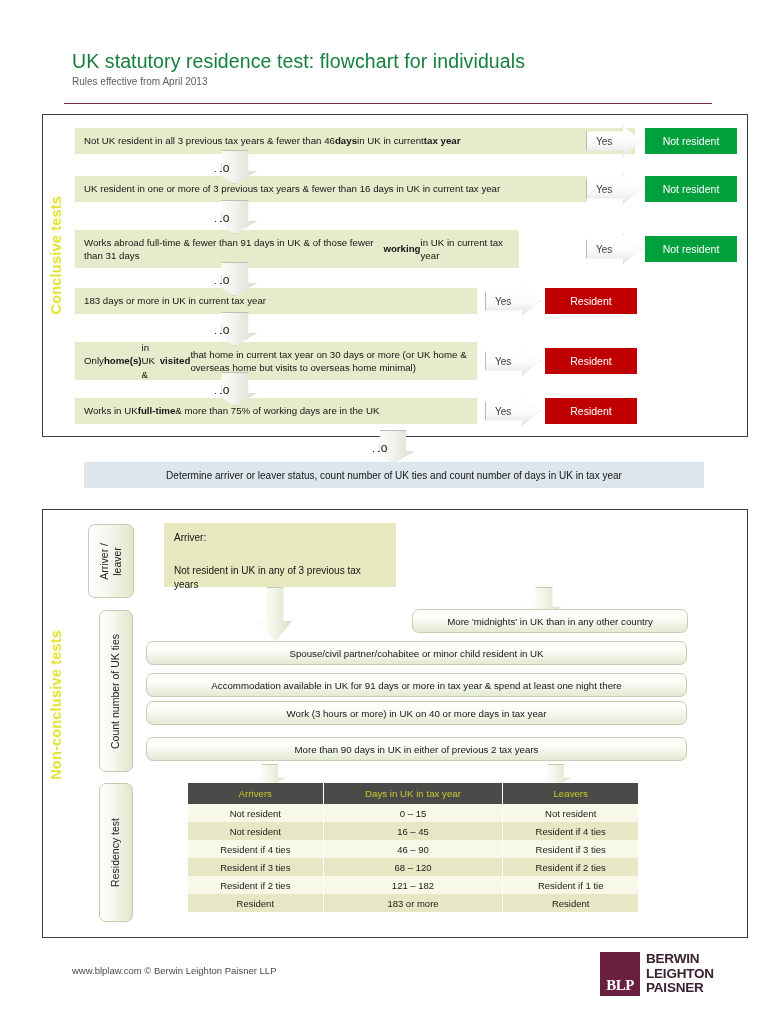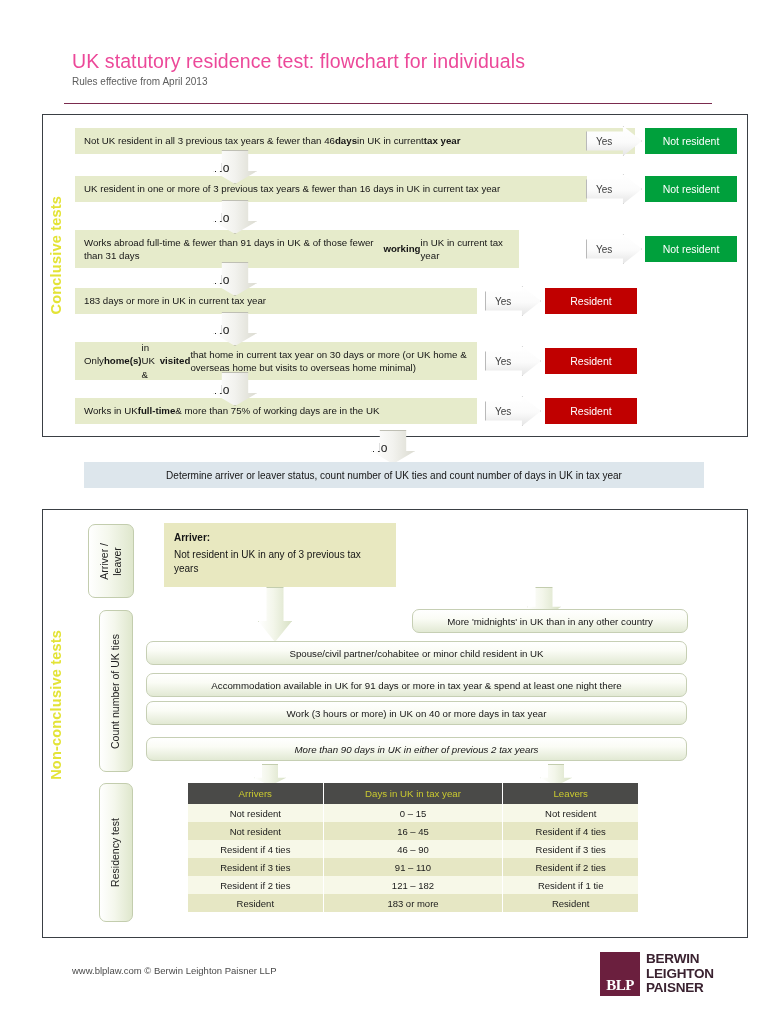--- a/index.html
+++ b/index.html
@@ -9,21 +9,21 @@
     background: #ffffff;
     font-family: "Liberation Sans", sans-serif;
     color: #1a1a1a;
     overflow: hidden;
   }
   .page { position: relative; width: 768px; height: 1024px; }
 
   
   .hdr { position: absolute; left: 72px; top: 50px; width: 640px; }
   .hdr-title {
-    font-size: 19.5px; color: #ec4899; letter-spacing: .1px;
+    font-size: 19.5px; color: #15803d; letter-spacing: .1px;
     font-weight: 400; line-height: 1.15;
   }
   .hdr-sub { font-size: 10px; color: #5d5d5d; margin-top: 4px; }
   .hdr-rule {
     position: absolute; left: 64px; top: 103px; width: 648px;
     border-top: 1.3px solid #7B2B4E;
   }
 
   
   .panel {
@@ -93,21 +93,21 @@
     position: absolute; left: 84px; top: 462px; width: 620px; height: 26px;
     background: #DDE6EC; display: flex; align-items: center;
     justify-content: center; font-size: 10px; color: #151515;
   }
 
   
   .albox {
     position: absolute; background: #E8E8C0;
     padding: 8px 10px; font-size: 10px; color: #151515; line-height: 1.45;
   }
-  .albox .ttl { font-weight: bold; display: block; margin-bottom: 2px; }
+  .albox .ttl { font-weight: normal; display: block; margin-bottom: 18px; }
 
   .tiebox {
     position: absolute; height: 24px;
     background: linear-gradient(to bottom,#ffffff 0%,#fafcf5 40%,#e2e9d4 100%);
     border: 1px solid #c6cfb4; border-radius: 7px;
     display: flex; align-items: center; justify-content: center;
     font-size: 9.7px; color: #151515;
   }
 
   
@@ -245,21 +245,21 @@
 
   <div class="darrow" style="left:258px; top:587px; width:34px; height:55px;"></div>
   <div class="darrow" style="left:527px; top:587px; width:34px; height:32px;"></div>
 
   <div class="tiebox" style="left:412px; top:609px; width:276px;">More 'midnights' in UK than in any other country</div>
 
   <div id="tie-boxes">
       <div class="tiebox" style="left: 146px; top: 641px; width: 541px;">Spouse/civil partner/cohabitee or minor child resident in UK</div>
       <div class="tiebox" style="left: 146px; top: 673px; width: 541px;">Accommodation available in UK for 91 days or more in tax year &amp; spend at least one night there</div>
       <div class="tiebox" style="left: 146px; top: 701px; width: 541px;">Work (3 hours or more) in UK on 40 or more days in tax year</div>
-      <div class="tiebox" style="left: 146px; top: 737px; width: 541px; font-style: italic;">More than 90 days in UK in either of previous 2 tax years</div>
+      <div class="tiebox" style="left: 146px; top: 737px; width: 541px;">More than 90 days in UK in either of previous 2 tax years</div>
     </div>
 
   <div class="darrow" style="left:254px; top:764px; width:32px; height:22px;"></div>
   <div class="darrow" style="left:540px; top:764px; width:32px; height:22px;"></div>
 
   <table id="restable">
     <thead>
         <tr id="restable-head">
           <th>Arrivers</th>
           <th>Days in UK in tax year</th>
@@ -277,21 +277,21 @@
           <td>16 – 45</td>
           <td>Resident if 4 ties</td>
         </tr>
         <tr class="odd">
           <td>Resident if 4 ties</td>
           <td>46 – 90</td>
           <td>Resident if 3 ties</td>
         </tr>
         <tr class="even">
           <td>Resident if 3 ties</td>
-          <td>91 – 110</td>
+          <td>68 – 120</td>
           <td>Resident if 2 ties</td>
         </tr>
         <tr class="odd">
           <td>Resident if 2 ties</td>
           <td>121 – 182</td>
           <td>Resident if 1 tie</td>
         </tr>
         <tr class="even">
           <td>Resident</td>
           <td>183 or more</td>

